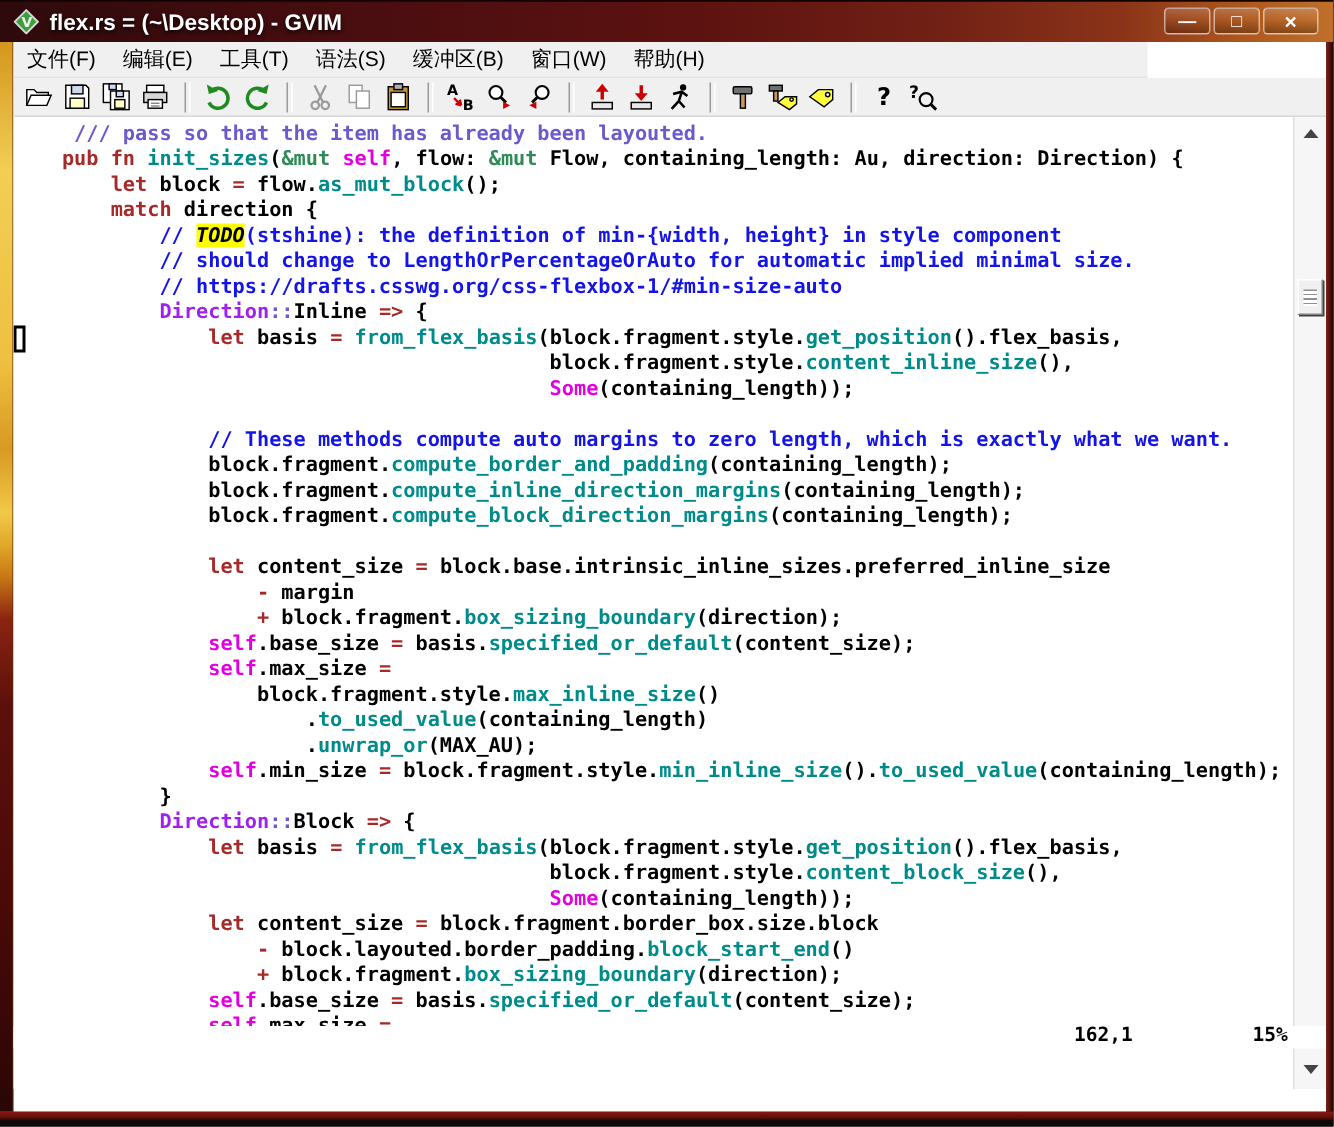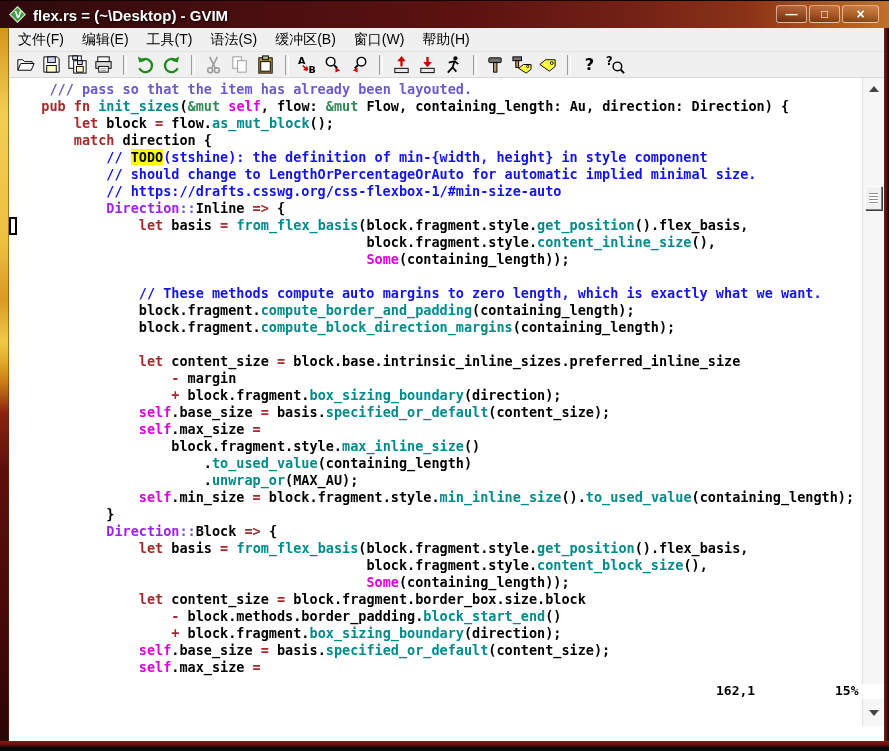--- a/index.html
+++ b/index.html
@@ -22,21 +22,21 @@
   .border-left{position:absolute;left:0;top:28px;width:9px;height:713px;
     background:linear-gradient(180deg,#d4961e 0%,#f2ce55 12%,#eec040 30%,#d89a22 38%,#f0c848 44%,#e0a828 47%,#c87816 50%,#8a2410 54%,#5c100c 62%,#4a0a08 80%,#2a0606 100%);
     border-right:1px solid rgba(90,40,5,.5);box-sizing:border-box;}
   .border-right{position:absolute;left:884px;top:28px;width:5px;height:713px;
     background:linear-gradient(90deg,#7a241a,#4a0c0a 60%,#160303);}
   .border-bottom{position:absolute;left:0;top:741px;width:889px;height:6px;
     background:linear-gradient(180deg,#8a1a12,#5a0e0a 70%,#2a0505);}
   .border-bottom-black{position:absolute;left:0;top:747px;width:889px;height:4px;background:#0a0a0a;}
   
   .client{position:absolute;left:9px;top:28px;width:875px;height:713px;background:#fff;}
-  .menubar{position:absolute;left:0;top:0;width:875px;height:24px;background:#f0f0f0;
+  .menubar{position:absolute;left:0;top:0;width:756px;height:24px;background:#f0f0f0;
     border-bottom:1px solid #e3e3e3;box-sizing:border-box;display:flex;align-items:center;}
   .menu-item{font-size:14px;color:#000;padding:0 9px;line-height:23px;white-space:nowrap;}
   .toolbar{position:absolute;left:0;top:24px;width:875px;height:26px;background:#f0f0f0;
     border-bottom:1px solid #d8d8d8;box-sizing:border-box;display:flex;align-items:center;padding-left:4px;}
   .tb-btn{width:24px;height:24px;margin:0 1px;border:none;background:transparent;padding:1px;cursor:default;}
   .tb-ic{display:block;width:21px;height:21px;}
   .tb-ic svg{width:21px;height:21px;display:block;}
   .tb-ic svg text{font-family:"DejaVu Sans",sans-serif;}
   .tb-sep{width:2px;height:20px;margin:0 6px;border-left:1px solid #9a9a9a;border-right:1px solid #fff;}
   
@@ -45,21 +45,21 @@
     font-family:"DejaVu Sans Mono","Liberation Mono",monospace;font-size:13.5px;line-height:17px;
     font-weight:bold;color:#000;}
   .code-line{white-space:pre;height:17px;padding-left:16px;}
   .tk-k{color:#a52a2a;} .tk-o{color:#a52a2a;}
   .tk-f{color:#008b8b;}
   .tk-c{color:#1414e6;}
   .tk-d{color:#6a5acd;} .tk-s{color:#6a5acd;}
   .tk-m{color:#e000e0;}
   .tk-g{color:#2e8b57;}
   .tk-p{color:#a020f0;}
-  .tk-t{color:#000;background:#ffff00;}
+  .tk-t{color:#000;background:#ffff00;font-style:italic;}
   .cursor-hollow{position:absolute;left:0px;top:139px;width:8px;height:18px;
     border:2px solid #000;box-sizing:border-box;background:transparent;}
   
   .scrollbar{position:absolute;left:853px;top:0;width:22px;height:648px;background:#f6f6f6;
     border-left:1px solid #e0e0e0;box-sizing:border-box;}
   .sb-arrow{position:absolute;left:6px;width:0;height:0;border-left:5px solid transparent;
     border-right:5px solid transparent;}
   .sb-up{top:8px;border-bottom:6px solid #444;}
   .sb-down{top:632px;border-top:6px solid #444;}
   .sb-thumb{position:absolute;left:2px;top:108px;width:17px;height:24px;background:#f0f0f0;
@@ -303,38 +303,39 @@
           <div class="code-line">          <span class="tk-c">// </span><span class="tk-t">TODO</span><span class="tk-c">(stshine): the definition of min-{width, height} in style component</span></div>
           <div class="code-line">          <span class="tk-c">// should change to LengthOrPercentageOrAuto for automatic implied minimal size.</span></div>
           <div class="code-line">          <span class="tk-c">// https://drafts.csswg.org/css-flexbox-1/#min-size-auto</span></div>
           <div class="code-line">          <span class="tk-p">Direction</span><span class="tk-s">::</span><span class="tk-n">Inline </span><span class="tk-o">=&gt;</span><span class="tk-n"> {</span></div>
           <div class="code-line">              <span class="tk-k">let</span><span class="tk-n"> basis </span><span class="tk-o">=</span><span class="tk-n"> </span><span class="tk-f">from_flex_basis</span><span class="tk-n">(block.fragment.style.</span><span class="tk-f">get_position</span><span class="tk-n">().flex_basis,</span></div>
           <div class="code-line">                                          <span class="tk-n">block.fragment.style.</span><span class="tk-f">content_inline_size</span><span class="tk-n">(),</span></div>
           <div class="code-line">                                          <span class="tk-m">Some</span><span class="tk-n">(containing_length));</span></div>
           <div class="code-line"></div>
           <div class="code-line">              <span class="tk-c">// These methods compute auto margins to zero length, which is exactly what we want.</span></div>
           <div class="code-line">              <span class="tk-n">block.fragment.</span><span class="tk-f">compute_border_and_padding</span><span class="tk-n">(containing_length);</span></div>
+          <div class="code-line">              <span class="tk-n">block.fragment.</span><span class="tk-f">compute_inline_direction_margins</span><span class="tk-n">(containing_length);</span></div>
           <div class="code-line">              <span class="tk-n">block.fragment.</span><span class="tk-f">compute_block_direction_margins</span><span class="tk-n">(containing_length);</span></div>
           <div class="code-line"></div>
           <div class="code-line">              <span class="tk-k">let</span><span class="tk-n"> content_size </span><span class="tk-o">=</span><span class="tk-n"> block.base.intrinsic_inline_sizes.preferred_inline_size</span></div>
           <div class="code-line">                  <span class="tk-o">-</span><span class="tk-n"> margin</span></div>
           <div class="code-line">                  <span class="tk-o">+</span><span class="tk-n"> block.fragment.</span><span class="tk-f">box_sizing_boundary</span><span class="tk-n">(direction);</span></div>
           <div class="code-line">              <span class="tk-m">self</span><span class="tk-n">.base_size </span><span class="tk-o">=</span><span class="tk-n"> basis.</span><span class="tk-f">specified_or_default</span><span class="tk-n">(content_size);</span></div>
           <div class="code-line">              <span class="tk-m">self</span><span class="tk-n">.max_size </span><span class="tk-o">=</span></div>
           <div class="code-line">                  <span class="tk-n">block.fragment.style.</span><span class="tk-f">max_inline_size</span><span class="tk-n">()</span></div>
           <div class="code-line">                      <span class="tk-n">.</span><span class="tk-f">to_used_value</span><span class="tk-n">(containing_length)</span></div>
           <div class="code-line">                      <span class="tk-n">.</span><span class="tk-f">unwrap_or</span><span class="tk-n">(MAX_AU);</span></div>
           <div class="code-line">              <span class="tk-m">self</span><span class="tk-n">.min_size </span><span class="tk-o">=</span><span class="tk-n"> block.fragment.style.</span><span class="tk-f">min_inline_size</span><span class="tk-n">().</span><span class="tk-f">to_used_value</span><span class="tk-n">(containing_length);</span></div>
           <div class="code-line">          <span class="tk-n">}</span></div>
           <div class="code-line">          <span class="tk-p">Direction</span><span class="tk-s">::</span><span class="tk-n">Block </span><span class="tk-o">=&gt;</span><span class="tk-n"> {</span></div>
           <div class="code-line">              <span class="tk-k">let</span><span class="tk-n"> basis </span><span class="tk-o">=</span><span class="tk-n"> </span><span class="tk-f">from_flex_basis</span><span class="tk-n">(block.fragment.style.</span><span class="tk-f">get_position</span><span class="tk-n">().flex_basis,</span></div>
           <div class="code-line">                                          <span class="tk-n">block.fragment.style.</span><span class="tk-f">content_block_size</span><span class="tk-n">(),</span></div>
           <div class="code-line">                                          <span class="tk-m">Some</span><span class="tk-n">(containing_length));</span></div>
           <div class="code-line">              <span class="tk-k">let</span><span class="tk-n"> content_size </span><span class="tk-o">=</span><span class="tk-n"> block.fragment.border_box.size.block</span></div>
-          <div class="code-line">                  <span class="tk-o">-</span><span class="tk-n"> block.methods.border_padding.</span><span class="tk-f">block_start_end</span><span class="tk-n">()</span></div>
+          <div class="code-line">                  <span class="tk-o">-</span><span class="tk-n"> block.layouted.border_padding.</span><span class="tk-f">block_start_end</span><span class="tk-n">()</span></div>
           <div class="code-line">                  <span class="tk-o">+</span><span class="tk-n"> block.fragment.</span><span class="tk-f">box_sizing_boundary</span><span class="tk-n">(direction);</span></div>
           <div class="code-line">              <span class="tk-m">self</span><span class="tk-n">.base_size </span><span class="tk-o">=</span><span class="tk-n"> basis.</span><span class="tk-f">specified_or_default</span><span class="tk-n">(content_size);</span></div>
           <div class="code-line">              <span class="tk-m">self</span><span class="tk-n">.max_size </span><span class="tk-o">=</span></div>
         </div>
       <div class="cursor-hollow" style="top: 139px;"></div>
       <div class="scrollbar">
         <div class="sb-arrow sb-up"></div>
         <div class="sb-thumb">
           <div class="sb-grip"></div>
         </div>

